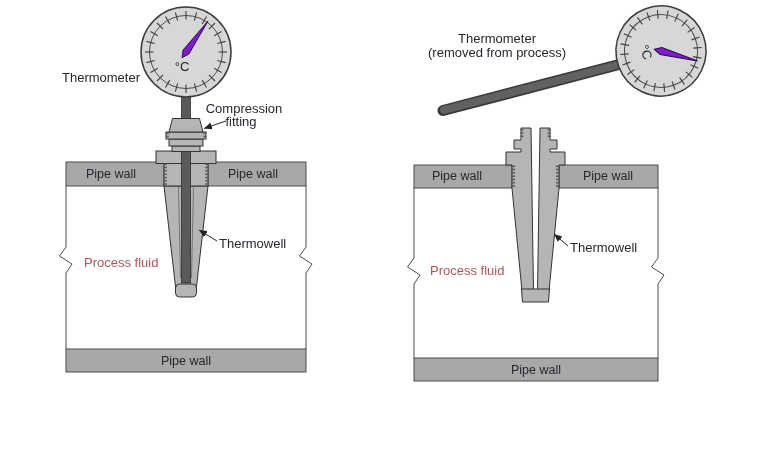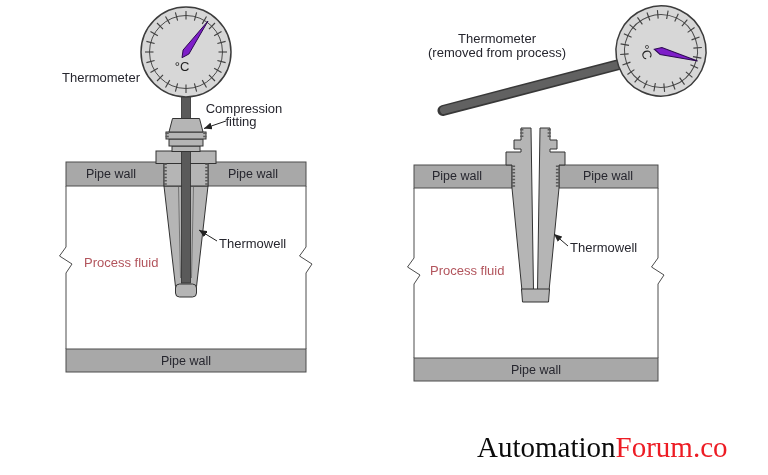--- a/index.html
+++ b/index.html
@@ -198,16 +198,13 @@
 
       <text class="lbl-13" x="570" y="252">Thermowell</text>
       <line class="leader" x1="568" y1="246" x2="554" y2="234" marker-end="url(#arrow)"></line>
 
       <text class="fluid-lbl" x="430" y="275">Process fluid</text>
 
       <text class="lbl-12" x="536" y="374" text-anchor="middle">Pipe wall</text>
     </g>
   </svg>
 
-  <div id="brand">
-    <span class="black">Automation</span><span class="red">Forum.co</span>
-  </div>
 </div>
 
 </body></html>

